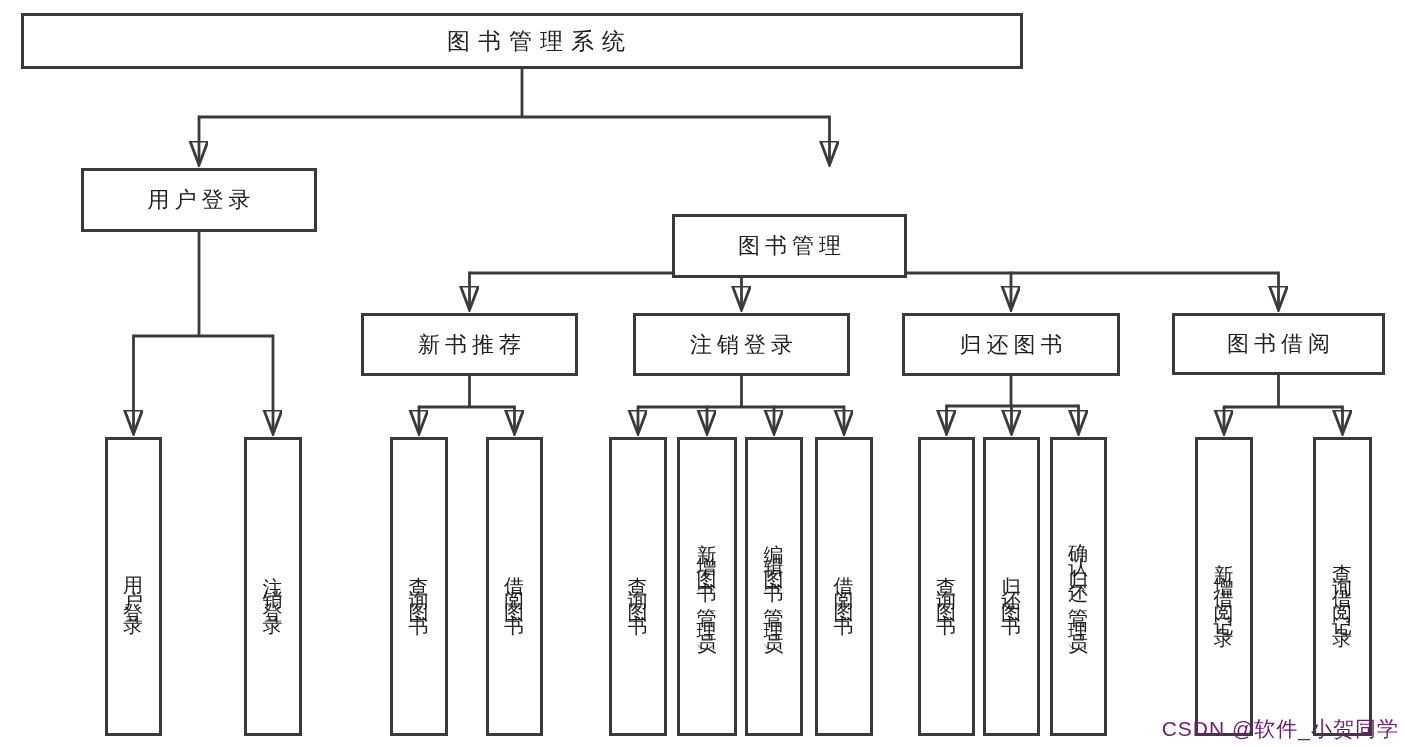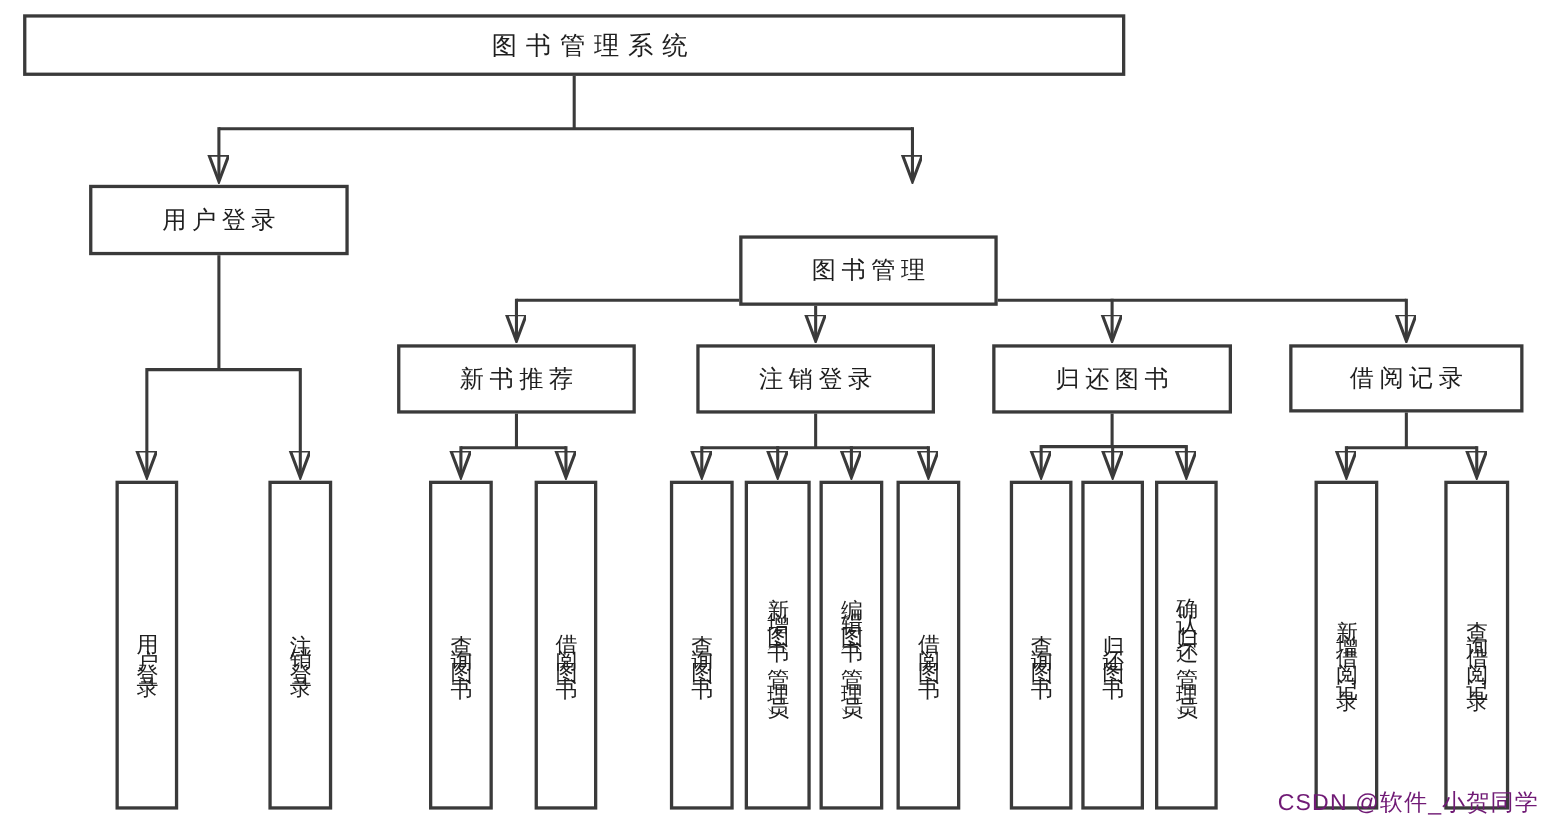--- a/index.html
+++ b/index.html
@@ -138,21 +138,21 @@
   <div class="node h" style="left:361px; top:313px; width:217px; height:63px;">
     <span>新书推荐</span>
   </div>
   <div class="node h" style="left:633px; top:313px; width:217px; height:63px;">
     <span>注销登录</span>
   </div>
   <div class="node h" style="left:902px; top:313px; width:218px; height:63px;">
     <span>归还图书</span>
   </div>
   <div class="node h" style="left:1172px; top:313px; width:213px; height:62px;">
-    <span>借阅记录</span>
+    <span>图书借阅</span>
   </div>
 
   <div class="node v" style="left:105px; top:437px; width:57px; height:299px;">
     <span>用户登录</span>
   </div>
   <div class="node v" style="left:244px; top:437px; width:58px; height:299px;">
     <span>注销登录</span>
   </div>
 
   <div class="node v" style="left:390px; top:437px; width:58px; height:299px;">

